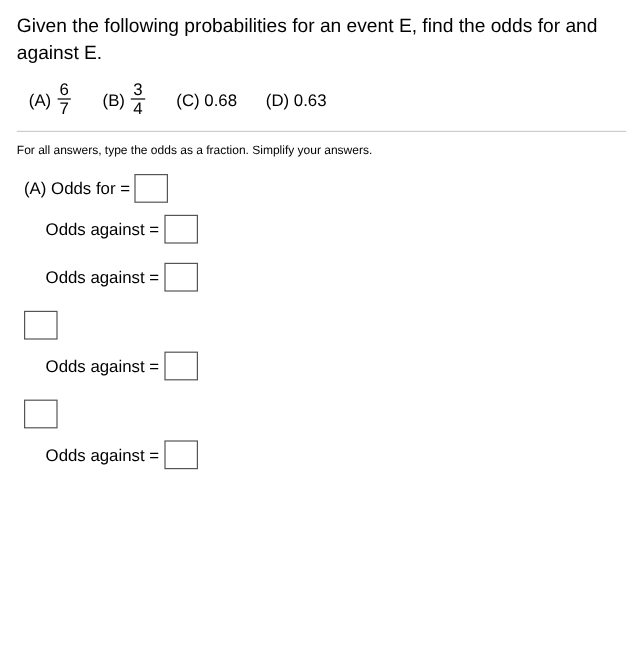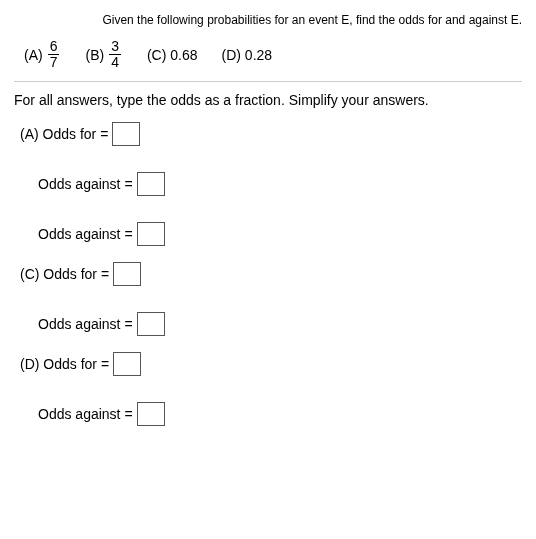--- a/index.html
+++ b/index.html
@@ -12,24 +12,23 @@
       font-family: Arial, sans-serif;
       font-size: 14px;
       background: #ffffff;
       color: #000000;
       width: 536px;
       min-height: 539px;
       padding: 12px 14px;
     }
 
     .question-text {
-      font-size: 12px;
+      font-size: 16px;
       margin-bottom: 10px;
       line-height: 1.4;
-      text-align: right;
     }
 
     .given-probabilities {
       display: flex;
       align-items: center;
       gap: 24px;
       margin-bottom: 10px;
       margin-left: 10px;
       font-size: 14px;
     }
@@ -61,39 +60,38 @@
       font-size: 14px;
     }
 
     .divider {
       border: none;
       border-top: 1px solid #cccccc;
       margin: 6px 0 10px 0;
     }
 
     .instruction-text {
-      font-size: 14px;
+      font-size: 10px;
       margin-bottom: 14px;
     }
 
     .section {
       margin-bottom: 16px;
     }
 
     .odds-row {
       display: flex;
       align-items: center;
       margin-bottom: 10px;
       margin-left: 6px;
       font-size: 14px;
     }
 
     .odds-against-row {
       margin-left: 24px;
-      margin-top: 26px;
     }
 
     .odds-label {
       margin-right: 4px;
       white-space: nowrap;
     }
 
     .answer-box {
       width: 28px;
       height: 24px;
@@ -126,21 +124,21 @@
     <span>(B)</span>
     <span class="fraction">
       <span class="numerator">3</span>
       <span class="denominator">4</span>
     </span>
   </div>
   <div class="prob-item">
     <span>(C) 0.68</span>
   </div>
   <div class="prob-item">
-    <span>(D) 0.28</span>
+    <span>(D) 0.63</span>
   </div>
 </div>
 
 <hr class="divider">
 
 <div class="instruction-text">For all answers, type the odds as a fraction. Simplify your answers.</div>
 
 <div class="section">
   <div class="odds-row">
     <span class="odds-label">(A) Odds for =</span>
@@ -154,31 +152,29 @@
 
 <div class="section">
   <div class="odds-row odds-against-row">
     <span class="odds-label">Odds against =</span>
     <input class="answer-box" type="text" aria-label="Section B Odds Against" style="">
   </div>
 </div>
 
 <div class="section">
   <div class="odds-row">
-    <span class="odds-label">(C) Odds for =</span>
     <input class="answer-box" type="text" aria-label="Section C Odds For" style="">
   </div>
   <div class="odds-row odds-against-row">
     <span class="odds-label">Odds against =</span>
     <input class="answer-box" type="text" aria-label="Section C Odds Against" style="">
   </div>
 </div>
 
 <div class="section">
   <div class="odds-row">
-    <span class="odds-label">(D) Odds for =</span>
     <input class="answer-box" type="text" aria-label="Section D Odds For" style="">
   </div>
   <div class="odds-row odds-against-row">
     <span class="odds-label">Odds against =</span>
     <input class="answer-box" type="text" aria-label="Section D Odds Against" style="">
   </div>
 </div>
 
 </body></html>

